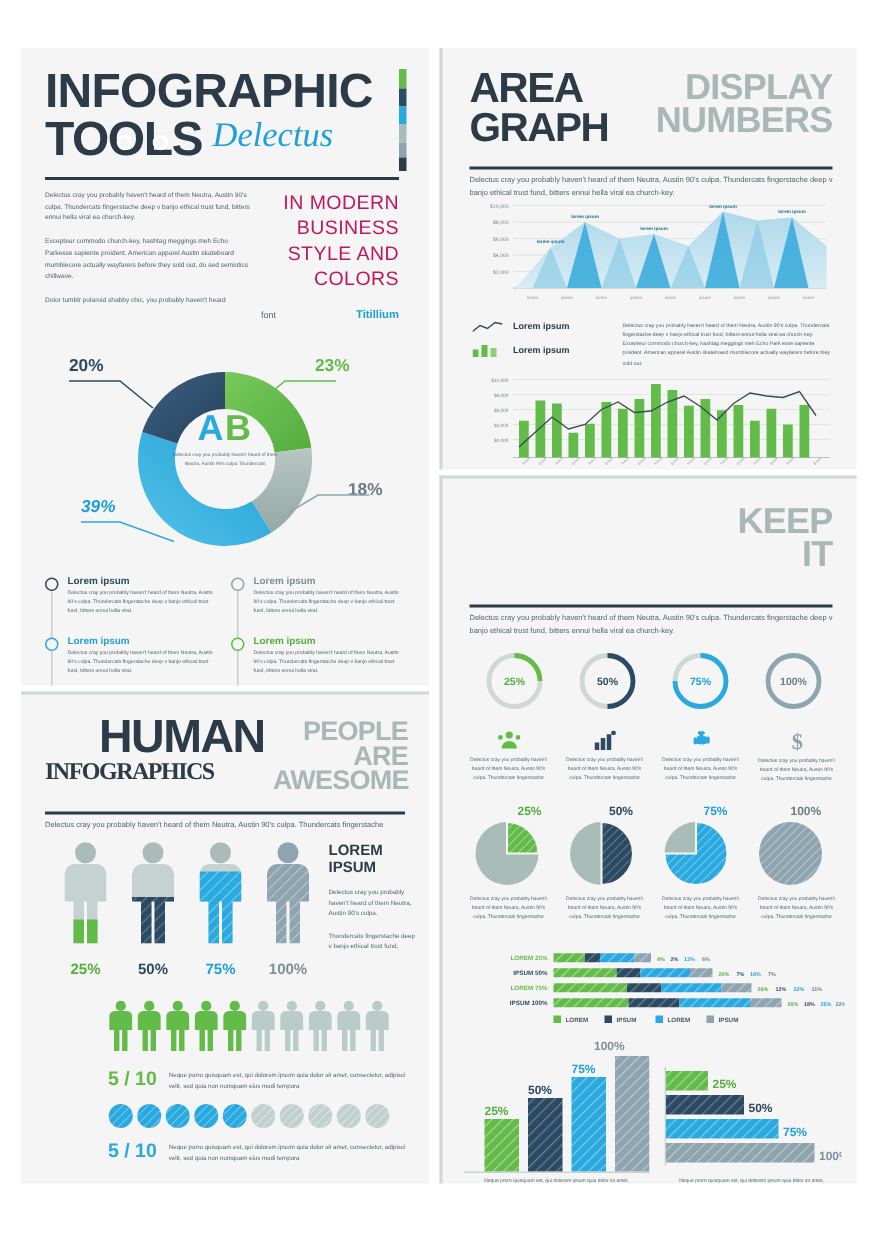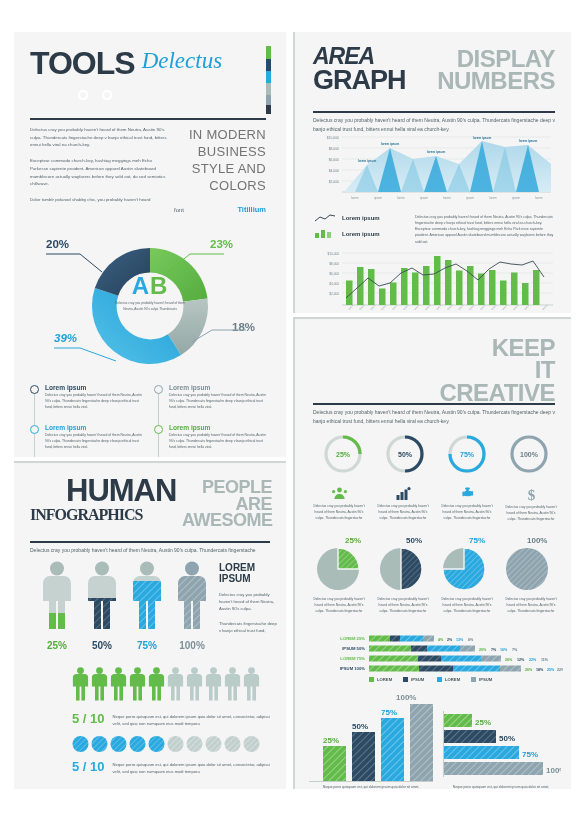--- a/index.html
+++ b/index.html
@@ -18,21 +18,21 @@
   .p-tools  { left:0;   top:18px;  width:272px; height:425px; }
   .p-area   { left:279px; top:18px; width:278px; height:281px; border-left:2px solid #cfd8d6; }
   .p-fresh  { left:279px; top:303px; width:278px; height:472px; border-left:2px solid #cfd8d6; border-top:2px solid #cfd8d6;}
   .p-human  { left:0;   top:447px; width:272px; height:328px; border-top:2px solid #cfd8d6; }
 
   
   .h-big { font-weight:bold; letter-spacing:-1px; color:#2c3b47; line-height:0.92; }
   .h-tools1 { font-size:32px; letter-spacing:-0.5px; }
   .h-tools2 { font-size:32px; }
   .script { font-family:"Liberation Serif", serif; font-style:italic; color:#1f9fd8; font-size:23px; font-weight:normal; letter-spacing:0; }
-  .sub-right { text-align:right; color:#737373; font-size:13px; line-height:1.32; font-weight:normal; letter-spacing:0.3px;}
+  .sub-right { text-align:right; color:#be185d; font-size:13px; line-height:1.32; font-weight:normal; letter-spacing:0.3px;}
   .muted-big { color:#a9b7b5; font-weight:bold; font-size:24px; line-height:0.93; text-align:right; letter-spacing:-0.5px;}
   .body-txt { font-size:4.4px; line-height:1.75; color:#55636b; }
   .body-txt.s5 { font-size:5px; line-height:1.7; }
   .rule { height:2px; background:#2c3b47; }
 
   
   .stripe { position:absolute; width:5px; }
   .stripe i { display:block; width:100%; }
 
   
@@ -52,20 +52,21 @@
 </style>
 </head>
 <body>
 
 <div class="page">
 <div class="grid">
 
   <div class="panel p-tools">
 
     <div style="position:absolute;left:16px;top:14px;width:230px;">
+      <div class="h-big h-tools1">INFOGRAPHIC</div>
       <div style="display:flex;align-items:flex-end;gap:7px;margin-top:2px;">
         <div class="h-big h-tools2">
           <span>TOOLS</span>
         </div>
         <div class="script" style="margin-bottom:4px;">Delectus</div>
       </div>
     </div>
 
     <svg style="position:absolute;left:58px;top:50px;" width="46" height="26">
       <g fill="none" stroke="#ffffff" stroke-width="2.2">
@@ -201,21 +202,21 @@
         <div style="flex:1;">
           <div class="li-title" style="color:#54ad3e;">Lorem ipsum</div>
           <div class="body-txt" style="font-size:3.4px;margin-top:2px;">Delectus cray you probably haven't heard of them Neutra, Austin 90's culpa. Thundercats fingerstache deep v banjo ethical trust fund, bitters ennui hella viral.</div>
         </div>
       </div>
     </div>
   </div>
 
   <div class="panel p-area">
     <div style="position:absolute;left:18px;top:14px;">
-      <div class="h-big" style="font-size:23px;font-style:italic;">AREA</div>
+      <div class="h-big" style="font-size:28px;">AREA</div>
       <div class="h-big" style="font-size:27px;margin-top:1px;">GRAPH</div>
     </div>
     <div class="muted-big" style="position:absolute;right:16px;top:16px;width:120px;">
       <div>DISPLAY</div>
       <div>NUMBERS</div>
     </div>
     <div class="rule" style="position:absolute;left:18px;top:79px;width:242px;"></div>
     <div class="body-txt s5" style="position:absolute;left:18px;top:84px;width:242px;">Delectus cray you probably haven't heard of them Neutra, Austin 90's culpa. Thundercats fingerstache deep v banjo ethical trust fund, bitters ennui hella viral ea church-key.</div>
 
     <svg style="position:absolute;left:18px;top:102px;" width="244" height="72">
@@ -350,21 +351,20 @@
         <text transform="translate(212,60) rotate(-42)">lorem</text>
         <text transform="translate(230,60) rotate(-42)">ipsum</text>
       </g>
     </svg>
   </div>
 
   <div class="panel p-fresh">
     <div class="muted-big" style="position:absolute;right:16px;top:18px;width:120px;">
       <div>KEEP</div>
       <div>IT</div>
-      <div>CREATIVE</div>
     </div>
     <div class="rule" style="position:absolute;left:18px;top:84px;width:242px;"></div>
     <div class="body-txt s5" style="position:absolute;left:18px;top:89px;width:242px;">Delectus cray you probably haven't heard of them Neutra, Austin 90's culpa. Thundercats fingerstache deep v banjo ethical trust fund, bitters ennui hella viral ea church-key.</div>
 
     <svg style="position:absolute;left:26px;top:112px;" width="228" height="46">
       <g fill="none" stroke-width="3.2">
         <circle cx="22" cy="23" r="17" stroke="#cfd8d6"></circle>
         <path d="M22,6 A17,17 0 0,1 39,23" stroke="#63bb4a"></path>
         <circle cx="84" cy="23" r="17" stroke="#cfd8d6"></circle>
         <path d="M84,6 A17,17 0 0,1 84,40" stroke="#2c4a63"></path>

